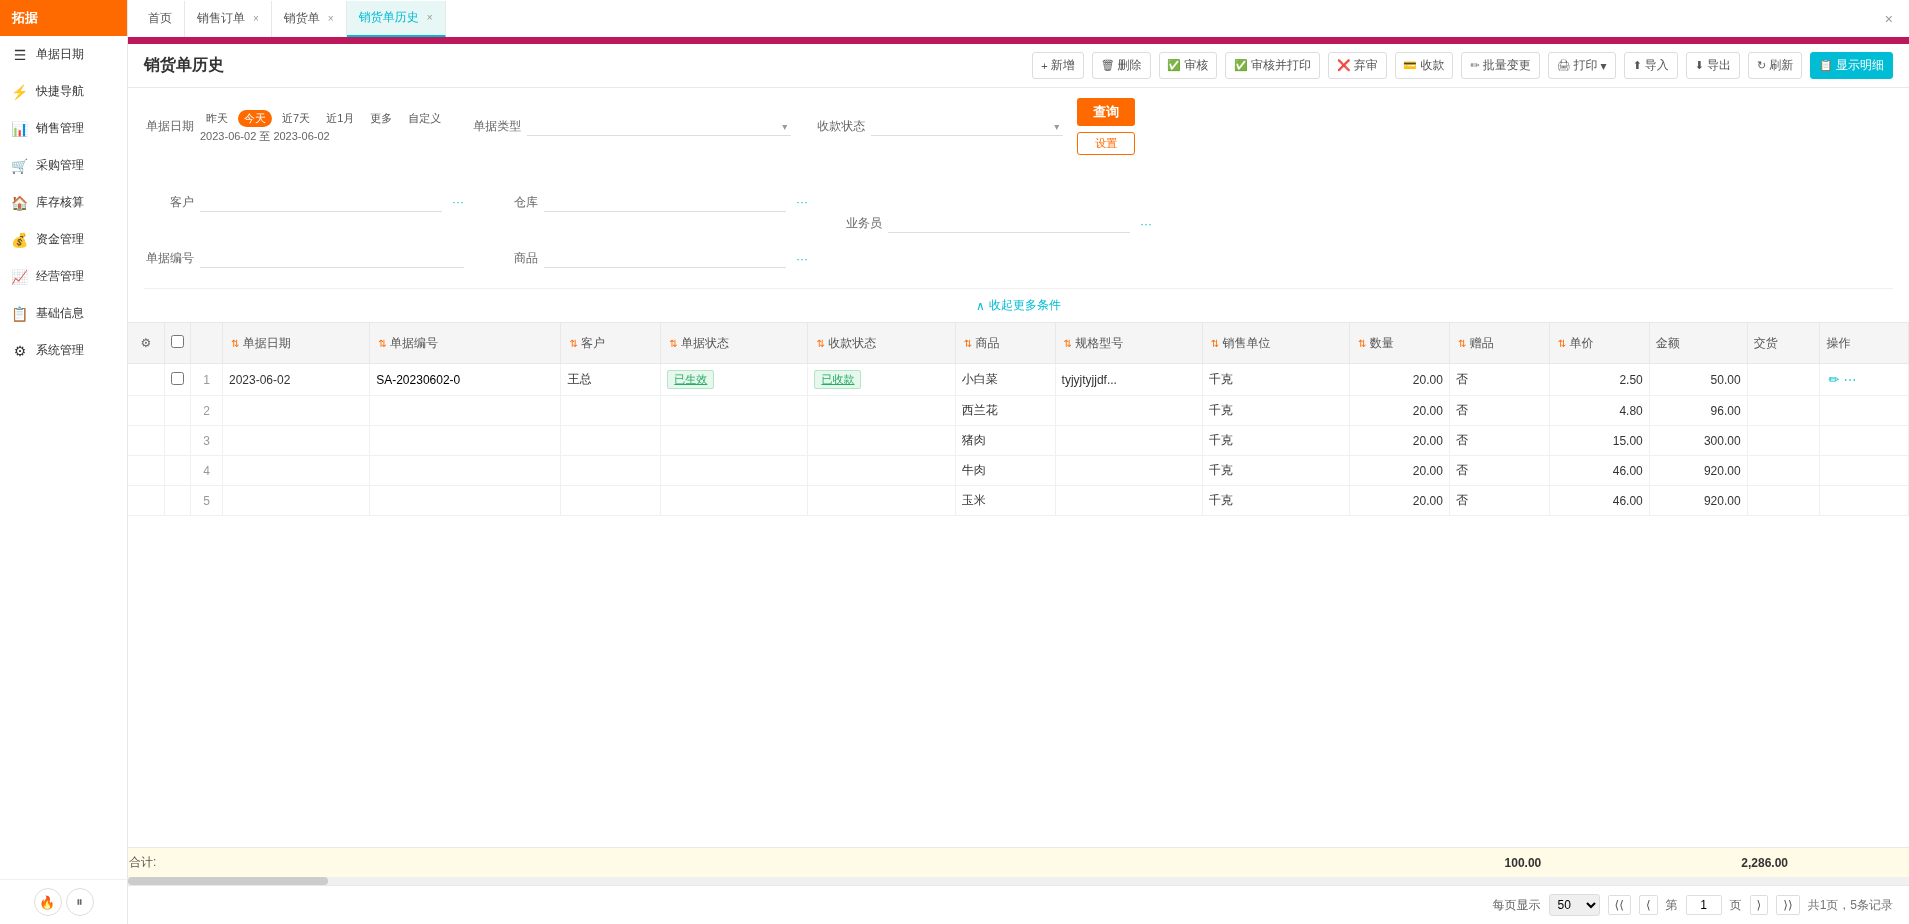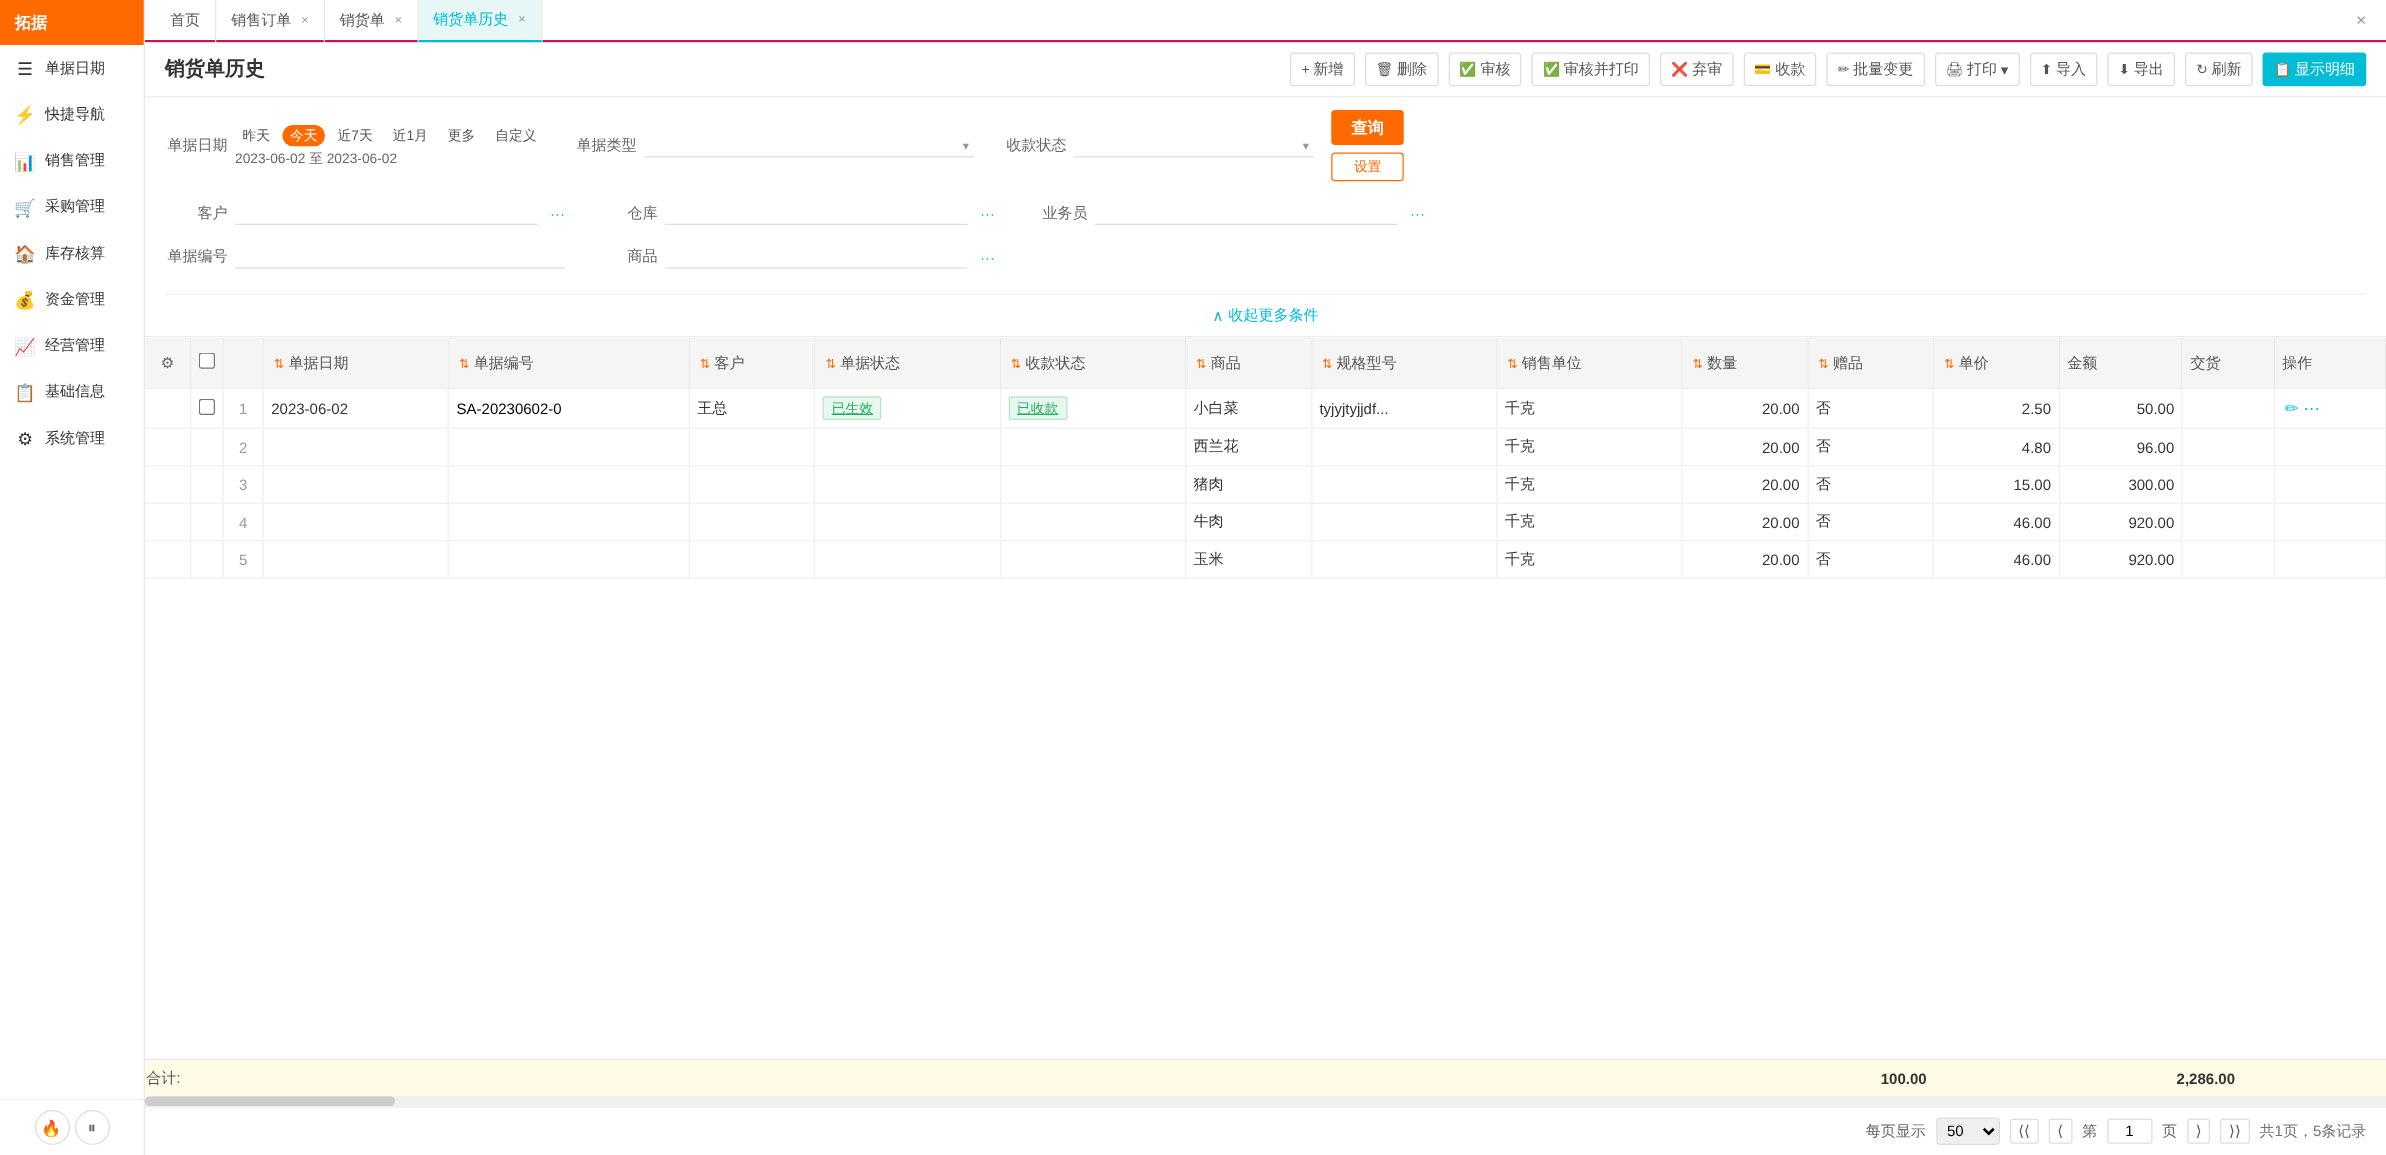--- a/index.html
+++ b/index.html
@@ -1,20 +1,20 @@
 <!DOCTYPE html>
 <html><head>
   <meta charset="utf-8">
   <style>
     * { box-sizing: border-box; margin: 0; padding: 0; font-family: 'Microsoft YaHei', Arial, sans-serif; font-size: 12px; }
     body { display: flex; height: 924px; overflow: hidden; background: #f5f5f5; }
 
     
     .sidebar {
-      width: 116px;
+      width: 128px;
       background: #fff;
       border-right: 1px solid #e8e8e8;
       display: flex;
       flex-direction: column;
       height: 100%;
       flex-shrink: 0;
     }
     .sidebar-logo {
       background: #ff6a00;
       color: #fff;
@@ -60,23 +60,23 @@
       display: flex;
       flex-direction: column;
       overflow: hidden;
     }
 
     
     .tab-bar {
       display: flex;
       align-items: center;
       background: #fff;
-      border-bottom: 2px solid #be185d;
+      border-bottom: 7px solid #be185d;
       padding: 0 8px;
-      height: 34px;
+      height: 44px;
       flex-shrink: 0;
     }
     .tab {
       display: flex;
       align-items: center;
       padding: 0 12px;
       height: 36px;
       cursor: pointer;
       color: #555;
       border-right: 1px solid #e8e8e8;
@@ -508,21 +508,21 @@
             <input class="filter-input" style="flex: 1 1 0%;">
             <span class="filter-dots">···</span>
           </div>
 
           <div class="filter-item" style="flex:1; max-width:320px;">
             <span class="filter-label">仓库</span>
             <input class="filter-input" style="flex: 1 1 0%;">
             <span class="filter-dots">···</span>
           </div>
 
-          <div class="filter-item" style="flex:1; max-width:320px;">
+          <div class="filter-item" style="flex:1; max-width:320px;margin-top:43px;">
             <span class="filter-label">业务员</span>
             <input class="filter-input" style="flex: 1 1 0%;">
             <span class="filter-dots">···</span>
           </div>
         </div>
 
         <div class="filter-row">
           <div class="filter-item" style="flex:1; max-width:320px;">
             <span class="filter-label">单据编号</span>
             <input class="filter-input" style="flex: 1 1 0%;">

